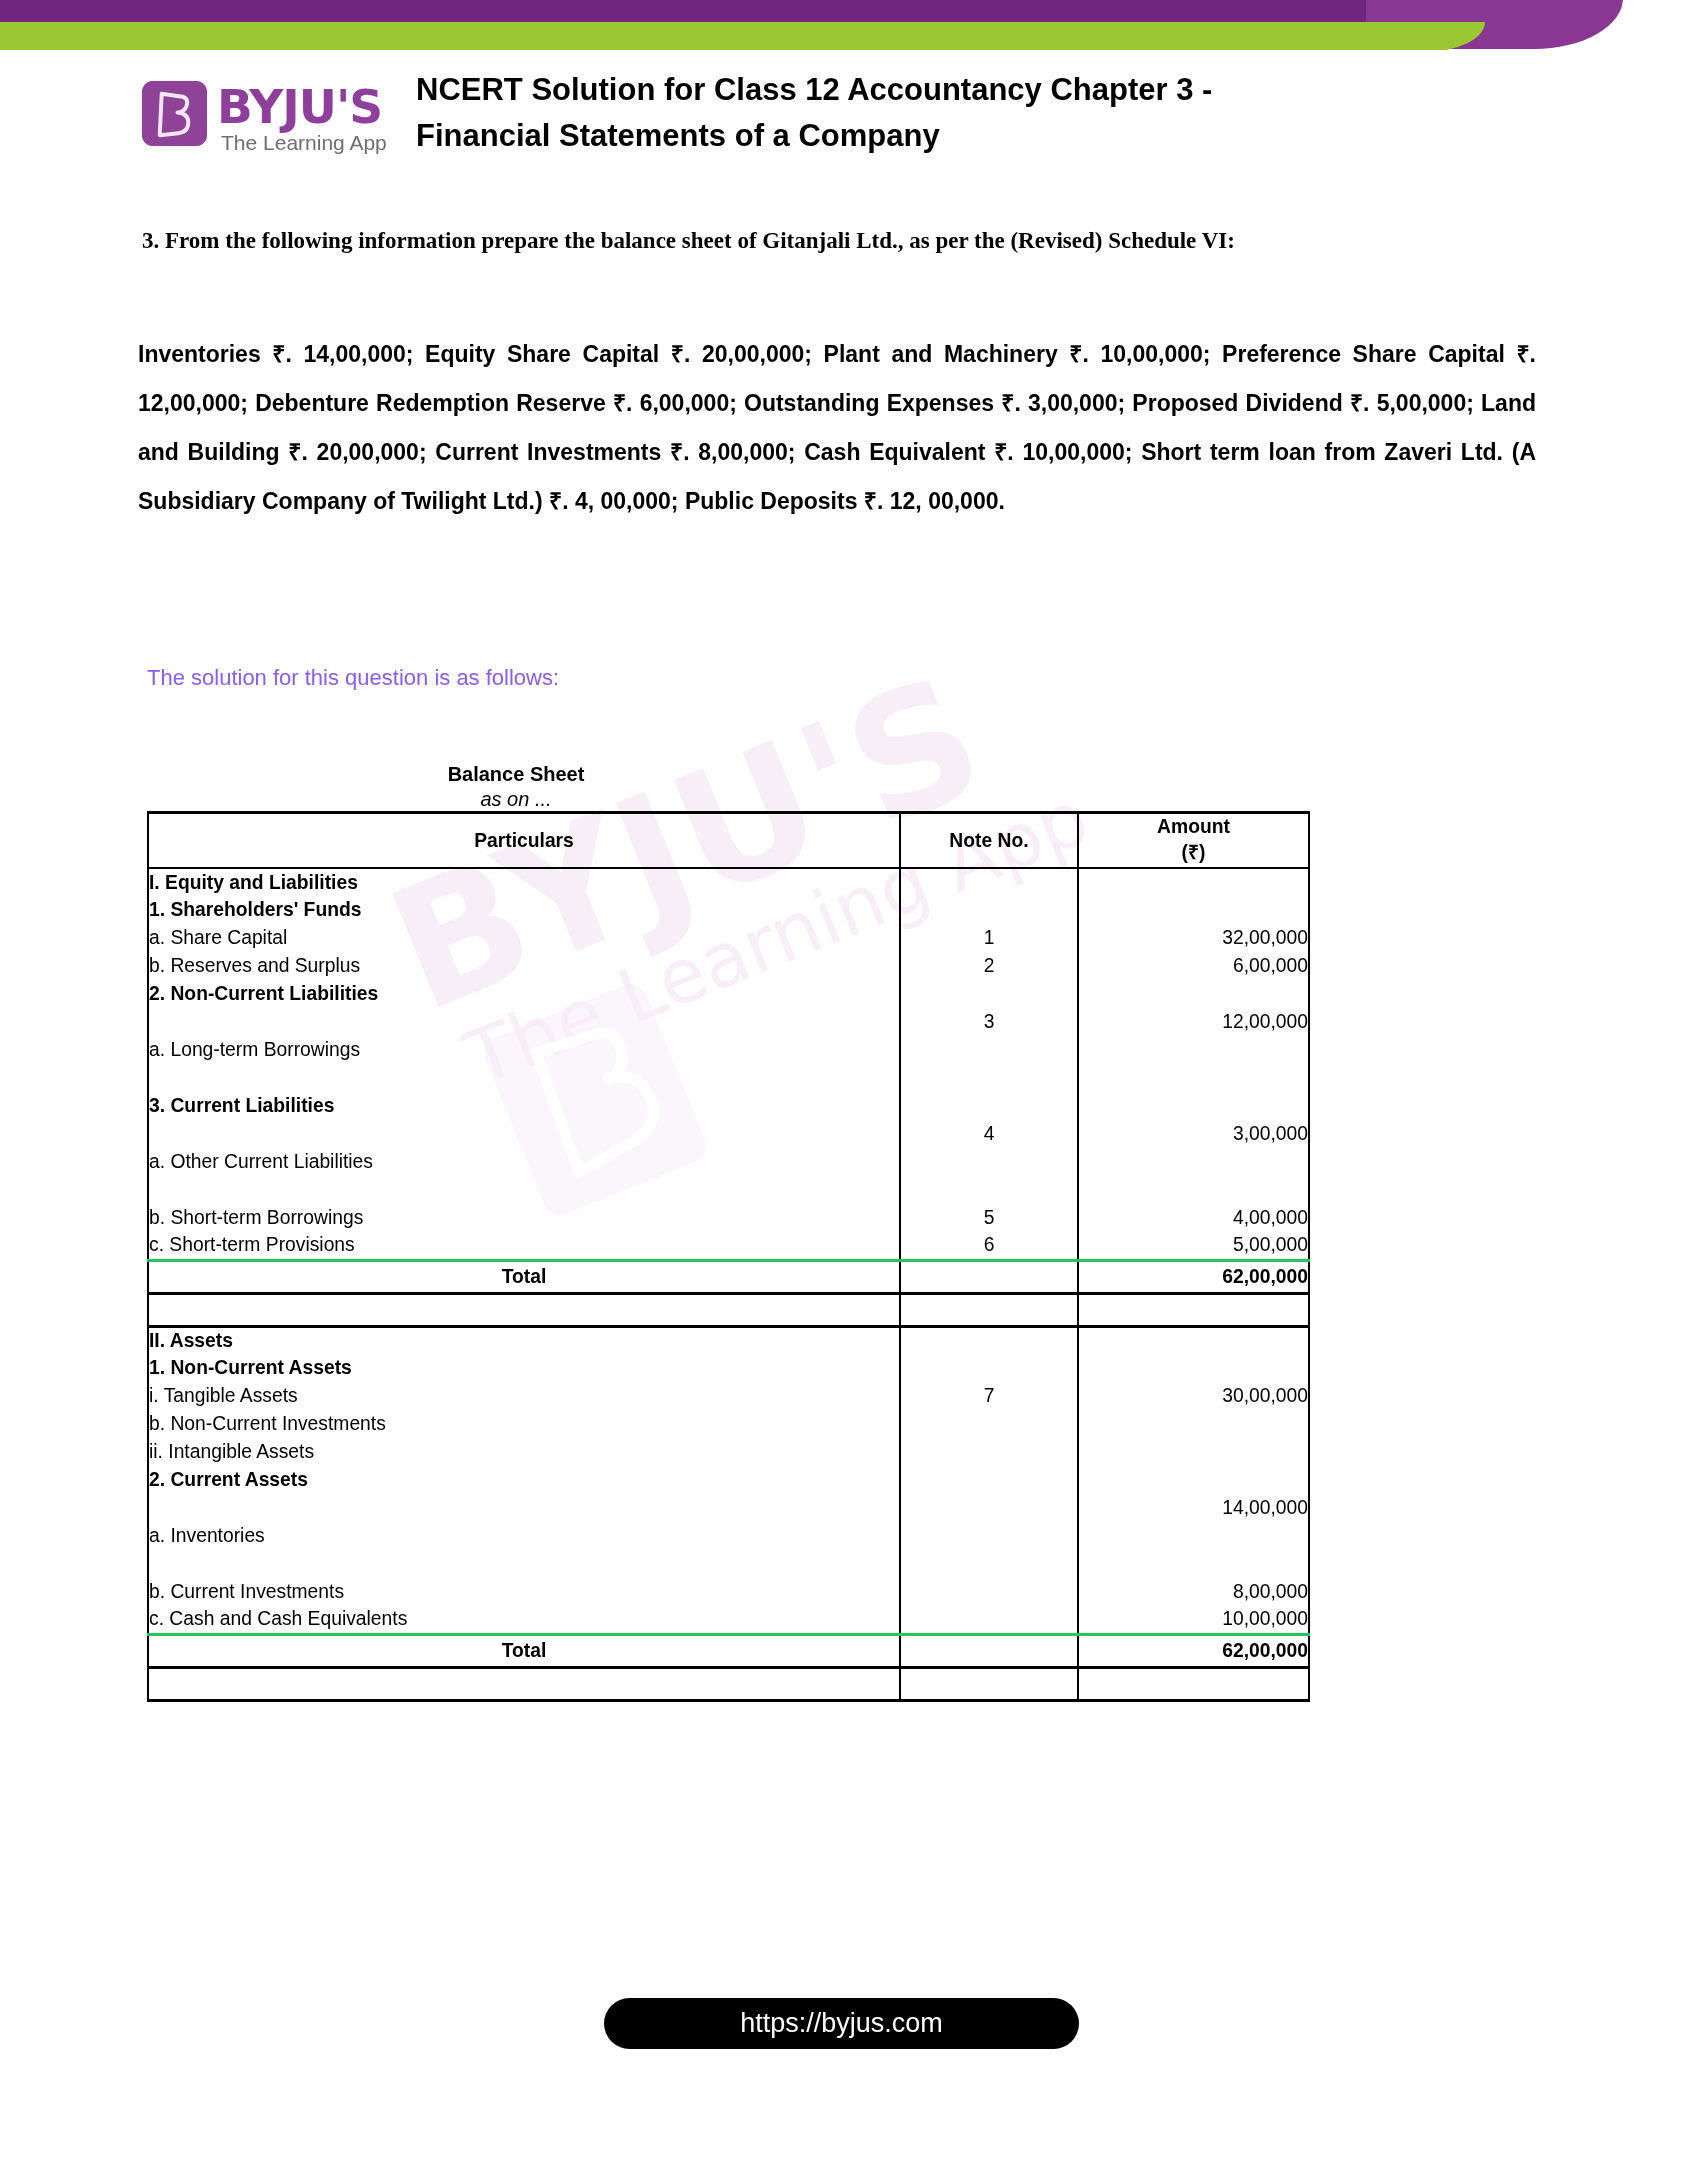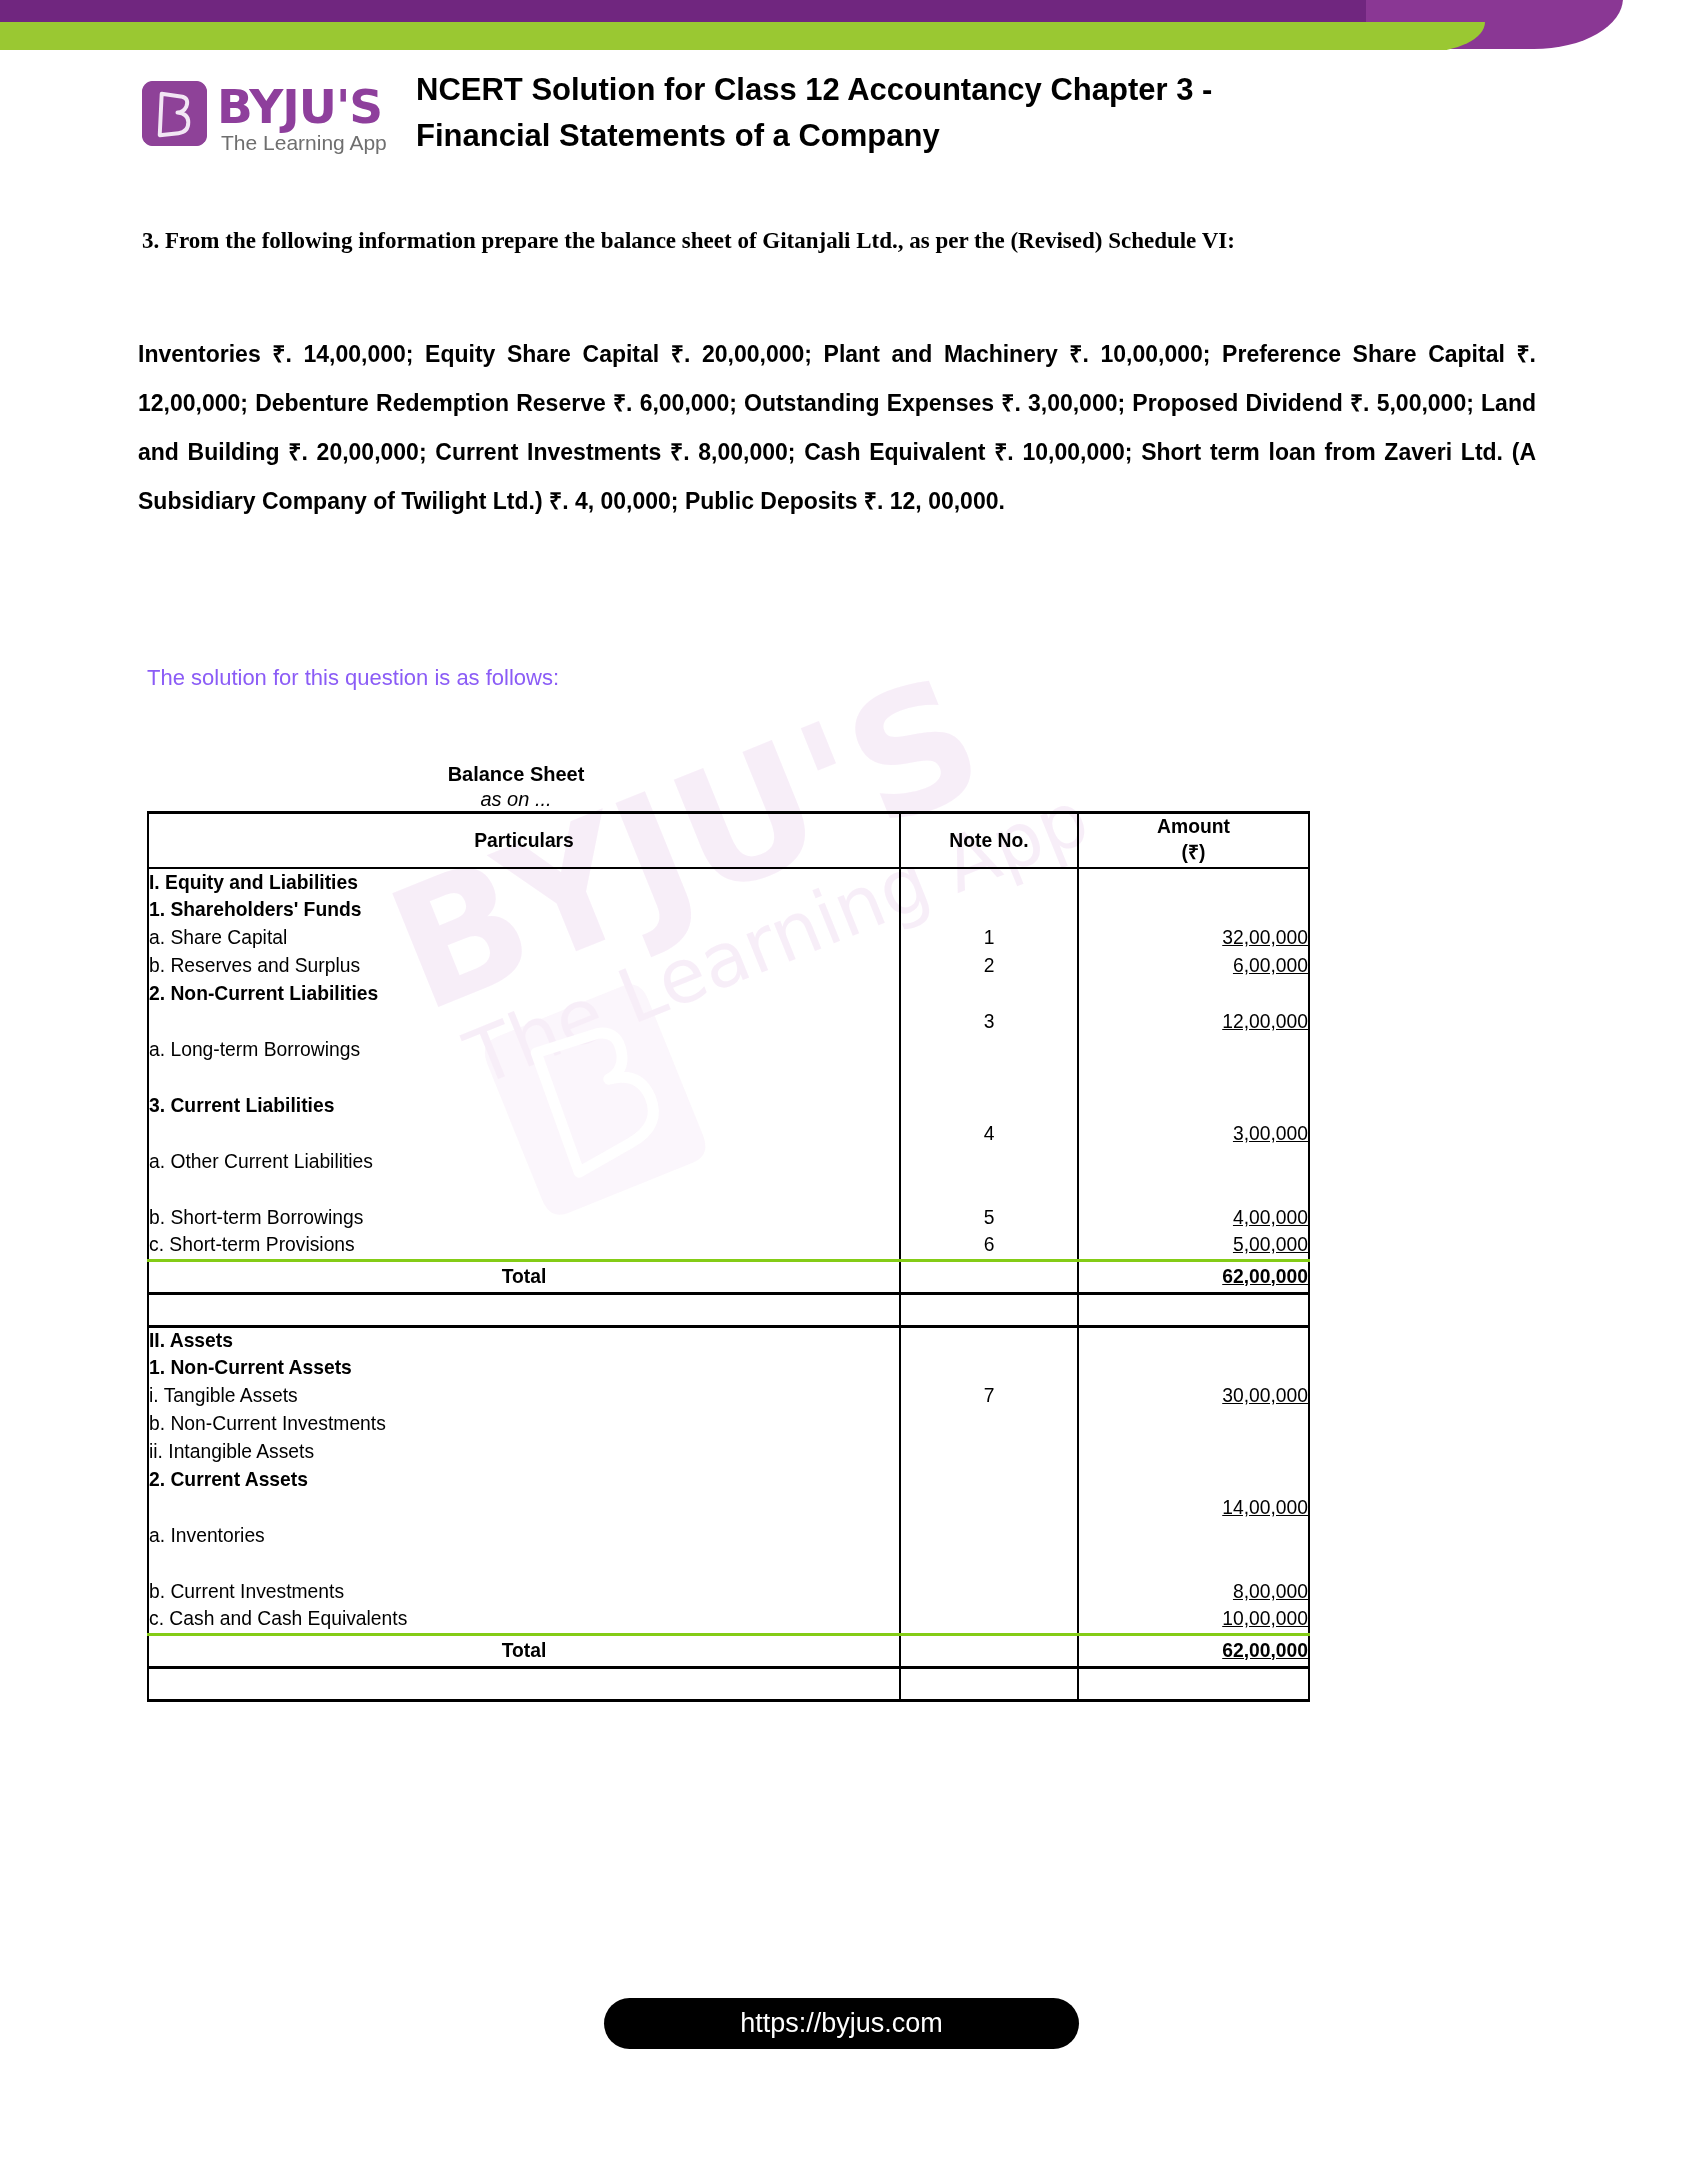--- a/index.html
+++ b/index.html
@@ -173,30 +173,30 @@
 
   thead td {
     border-top: 3px solid #000;
     border-bottom: 2px solid #000;
     text-align: center;
     font-weight: bold;
     height: 53px;
   }
   td.p { padding-left: 8px; text-align: left; }
   td.n { text-align: center; }
-  td.a { text-align: right; padding-right: 14px; text-decoration: underline; }
+  td.a { text-align: right; padding-right: 14px; }
 
   .r { height: 28px; }
   .b { font-weight: bold; }
   .i1 { padding-left: 10px; }
   .i2 { padding-left: 42px; }
   .i3 { padding-left: 69px; }
 
   tr.total-row td {
-    border-top: 3px solid #84cc16;
+    border-top: 3px solid #22c55e;
     border-bottom: 3px solid #000;
     font-weight: bold;
     height: 30px;
   }
   tr.total-row td.p { text-align: center; padding-left: 0; }
   tr.spacer td { height: 30px; }
   tr.spacer-amt td.a { border-top: 2px solid #000; }
   tr.section-top td { border-top: 3px solid #000; }
   tr.last-row td { border-bottom: 3px solid #000; height: 30px; }
 

